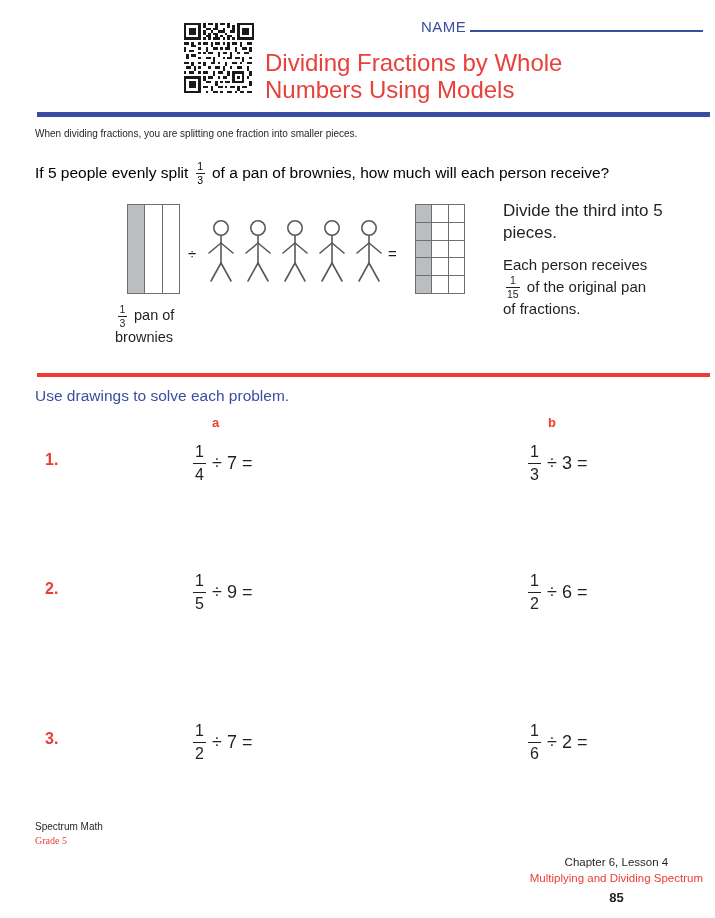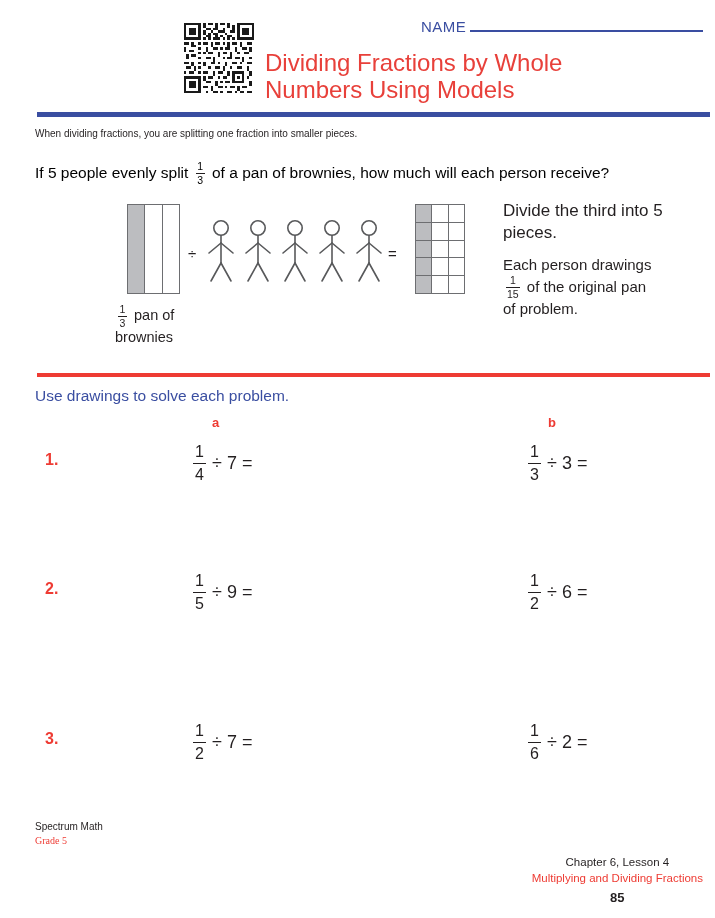--- a/index.html
+++ b/index.html
@@ -575,30 +575,30 @@
     <div class="grid-row">
       <div class="cell shaded"></div>
       <div class="cell"></div>
       <div class="cell"></div>
     </div>
   </div>
 
   <div id="explain-1">Divide the third into 5 pieces.</div>
 
   <div id="explain-2">
-    <div>Each person drawings</div>
+    <div>Each person receives</div>
     <div class="mid">
       <span class="frac-inline">
         <span class="num">1</span>
         <span class="bar"></span>
         <span class="den">15</span>
       </span>
       <span> of the original pan</span>
     </div>
-    <div>of problem.</div>
+    <div>of fractions.</div>
   </div>
 </div>
 
 <div id="practice-rule"></div>
 <div id="practice-instruction">Use drawings to solve each problem.</div>
 
 <div id="col-head-a">a</div>
 <div id="col-head-b">b</div>
 
 <div class="problem-row" style="top:443px;">
@@ -697,15 +697,15 @@
   </div>
 </div>
 
 <div id="footer-left">
   <div class="line1">Spectrum Math</div>
   <div class="line2">Grade 5</div>
 </div>
 
 <div id="footer-right">
   <div class="line1">Chapter 6, Lesson 4</div>
-  <div class="line2">Multiplying and Dividing Fractions</div>
+  <div class="line2">Multiplying and Dividing Spectrum</div>
   <div class="page-no">85</div>
 </div>
 
 </body></html>

